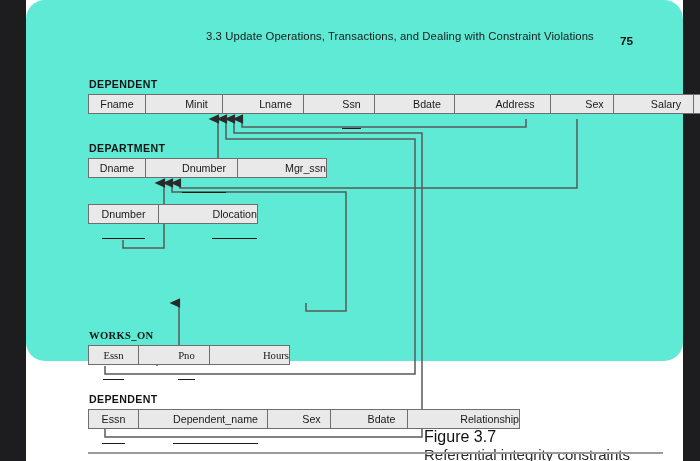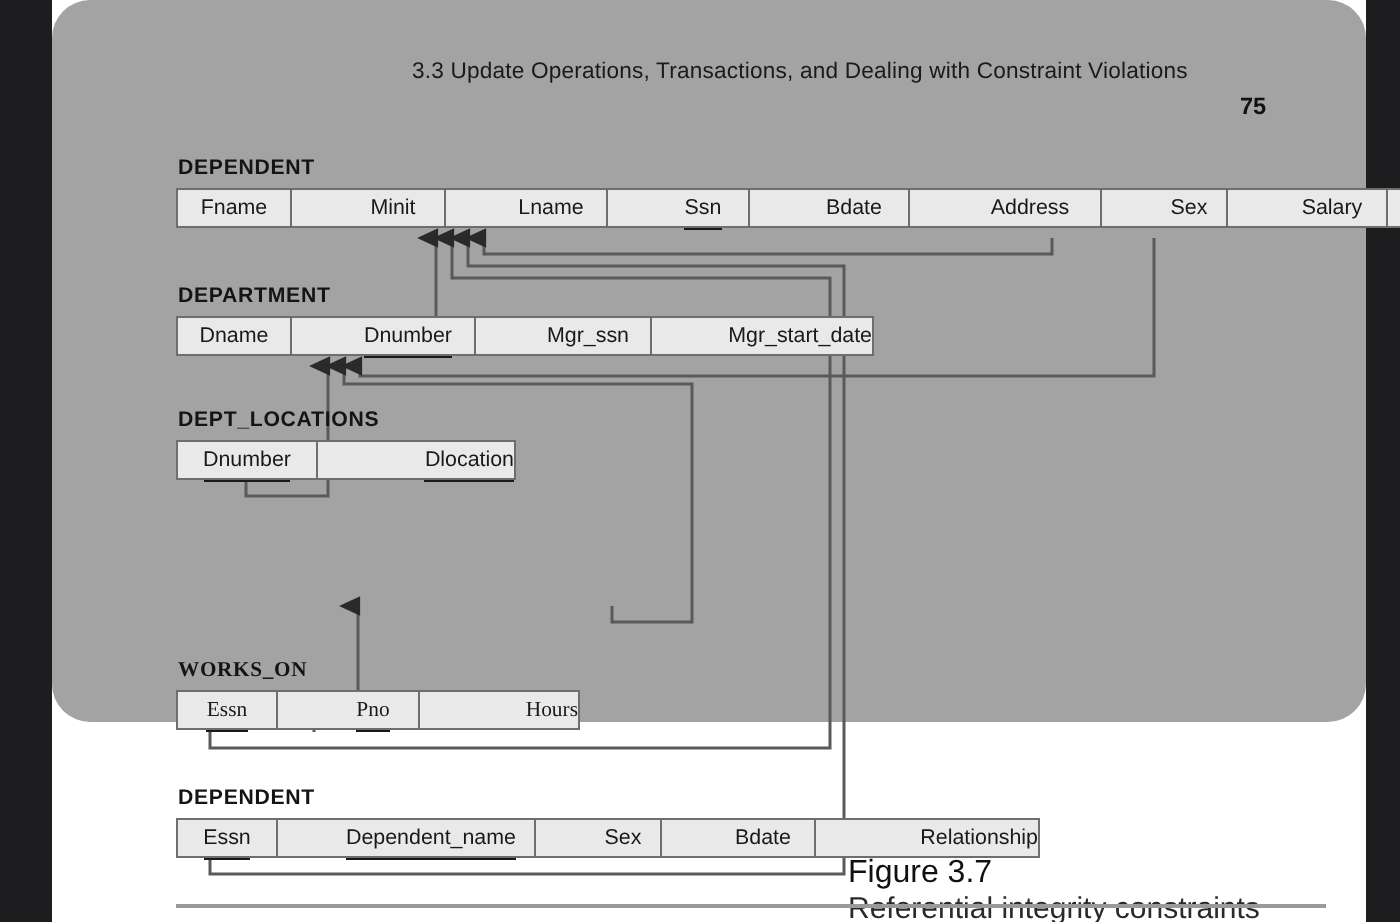--- a/index.html
+++ b/index.html
@@ -10,34 +10,34 @@
     font-family:"Liberation Sans", sans-serif;
     color:#1a1a1a;
     position:relative;
   }
   
   #edge-left{position:absolute;left:0;top:0;width:26px;height:461px;background:#1d1d1f;}
   #edge-right{position:absolute;left:683px;top:0;width:17px;height:461px;background:#1d1d1f;}
 
   #page{
     position:absolute;left:26px;top:0;width:657px;height:361px;
-    background:#a3a3a3;
+    background:#5eead4;
     border-radius:19px;
   }
 
   
   #runhead{
     position:absolute;left:0;top:30px;width:640px;height:18px;
   }
   #runhead-title{
     position:absolute;left:180px;top:0;
     font-size:11.3px;letter-spacing:.1px;color:#1a1a1a;white-space:nowrap;
   }
   #runhead-pageno{
-    position:absolute;left:594px;top:16px;
+    position:absolute;left:594px;top:4px;
     font-size:11.8px;font-weight:bold;color:#111;
   }
 
   
   #wires{position:absolute;left:0;top:0;width:657px;height:461px;}
 
   
   .relation{position:absolute;}
   .rel-name{
     font-size:10.6px;font-weight:bold;letter-spacing:.35px;
@@ -53,21 +53,21 @@
     font-size:10.7px;color:#191919;
     height:18px;line-height:18px;
     text-align:center;
     box-sizing:border-box;
     white-space:nowrap;
     position:relative;
   }
   .attr:last-child{border-right:none;text-align:right;}
   .attr .key{
     border-bottom:1px solid #191919;
-    padding-bottom:4px;
+    padding-bottom:18px;
   }
 
   
   #caption{position:absolute;left:398px;top:384px;width:225px;}
   #caption-title{font-size:16px;font-weight:normal;color:#111;margin-bottom:2px;margin-top:44px;}
   #caption-body{font-size:15px;line-height:13.4px;color:#2a2a2a;}
 
   #bottom-rule{
     position:absolute;left:62px;top:452px;width:575px;height:2px;
     background:#9a9a9a;
@@ -127,26 +127,24 @@
       <div class="attr" style="width:44px"><span>Dno</span></div>
     </div>
   </div>
 
   <div class="relation" style="left:62px;top:142px;">
     <div class="rel-name">DEPARTMENT</div>
     <div class="rel-row">
       <div class="attr" style="width:57px"><span>Dname</span></div>
       <div class="attr" style="width:67px"><span class="key">Dnumber</span></div>
       <div class="attr" style="width:63px"><span>Mgr_ssn</span></div>
-      <div class="attr" style="width:85px"><span>Mgr_start_date</span></div>
     </div>
   </div>
 
   <div class="relation" style="left:62px;top:204px;">
-    <div class="rel-name">DEPT_LOCATIONS</div>
     <div class="rel-row">
       <div class="attr" style="width:70px"><span class="key">Dnumber</span></div>
       <div class="attr" style="width:73px"><span class="key">Dlocation</span></div>
     </div>
   </div>
 
 
   <div class="relation" style="left:62px;top:330px;font-family:Liberation Serif, serif;">
     <div class="rel-name">WORKS_ON</div>
     <div class="rel-row">

